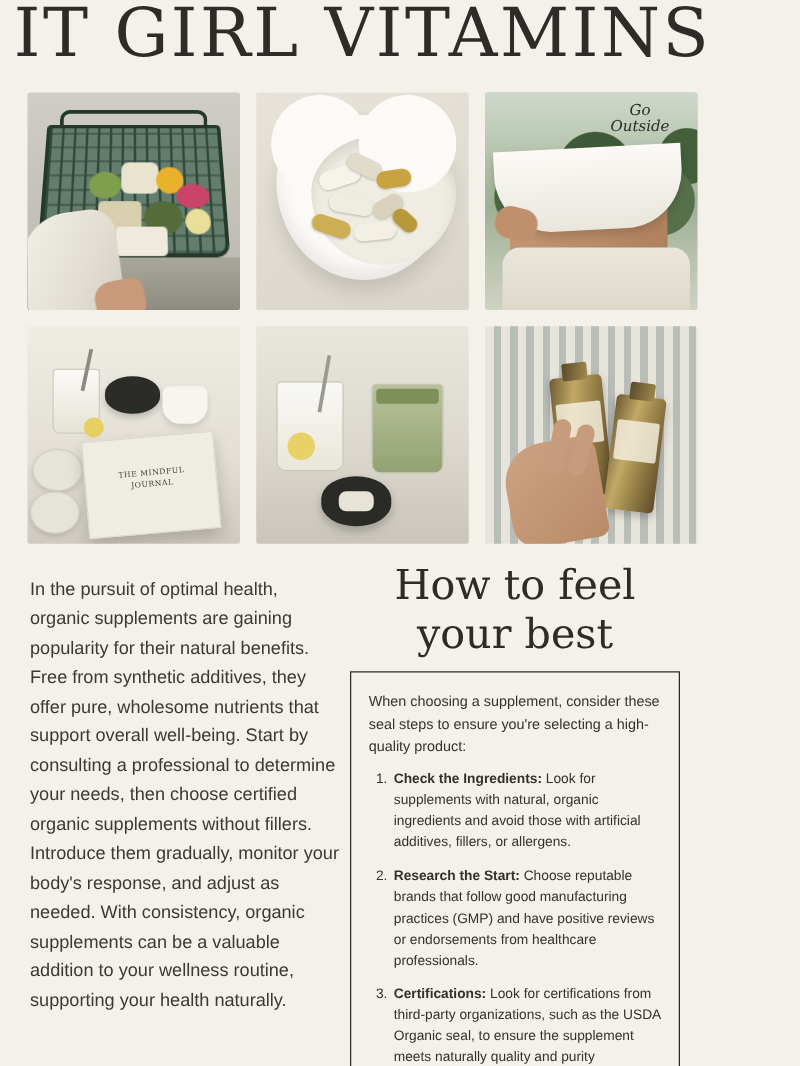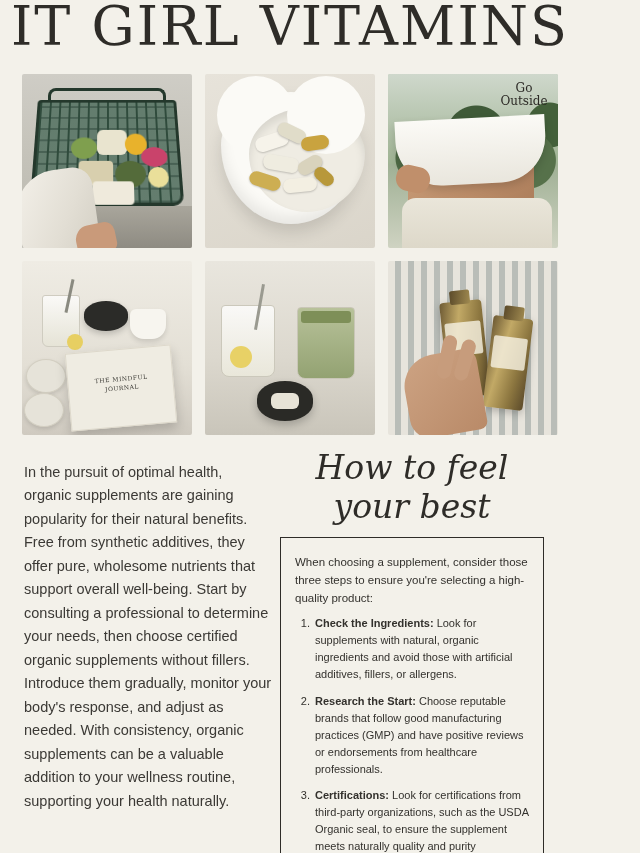--- a/index.html
+++ b/index.html
@@ -134,22 +134,22 @@
     border-radius: 30px 30px 0 0;
   }
   .t3 .shirt {
     position:absolute; left:8px; top:44px; width:150px; height:66px;
     background: linear-gradient(180deg,#fbfaf6,#e9e6dd);
     border-radius: 0 0 46px 46px;
     transform: rotate(-3deg);
     box-shadow: 0 4px 8px rgba(0,0,0,0.15);
   }
   .t3 .print {
-    position:absolute; left:108px; top:8px; width:56px; height:30px;
-    font-family:"DejaVu Serif", serif; font-size:12px; 
+    position:absolute; left:96px; top:8px; width:56px; height:30px;
+    font-family:"DejaVu Serif", serif; font-size:12px; font-style:italic;
     color:#2c2a26; line-height:1.1; text-align:center;
   }
   .t3 .pants {
     position:absolute; left:14px; bottom:0; width:150px; height:50px;
     background: linear-gradient(180deg,#eae6da,#ddd8c9);
     border-radius: 14px 14px 0 0;
   }
   .t3 .hand2 {
     position:absolute; left:8px; top:92px; width:34px; height:26px;
     background:#c08f6b; border-radius:12px; transform:rotate(14deg);
@@ -255,21 +255,20 @@
   }
   .col-right { flex: 1 1 auto; }
   .howto {
     font-family:"DejaVu Serif", serif;
     font-size: 33px;
     line-height: 1.18;
     color: #2e2c28;
     text-align: center;
     margin: 0 0 10px 0;
     font-weight: 400;
-    font-style: italic;
   }
   .box {
     border: 1.6px solid #2e2c28;
     padding: 16px 14px 12px 12px;
     background: #f3f1ea;
   }
   .box-intro {
     font-size: 11.5px;
     line-height: 1.55;
     color: #33312d;
@@ -373,21 +372,21 @@
       <div class="fing f2"></div>
     </div>
   </div>
 
   <div class="lower">
     <div class="col-left">In the pursuit of optimal health, organic supplements are gaining popularity for their natural benefits. Free from synthetic additives, they offer pure, wholesome nutrients that support overall well-being. Start by consulting a professional to determine your needs, then choose certified organic supplements without fillers. Introduce them gradually, monitor your body's response, and adjust as needed. With consistency, organic supplements can be a valuable addition to your wellness routine, supporting your health naturally.</div>
 
     <div class="col-right">
       <div class="howto">How to feel your best</div>
       <div class="box">
-        <p class="box-intro">When choosing a supplement, consider those three steps to ensure you're selecting a high-quality product:</p>
+        <p class="box-intro">When choosing a supplement, consider these seal steps to ensure you're selecting a high-quality product:</p>
         <ol class="steps">
           <li>
             <b>Check the Ingredients:</b><span> Look for supplements with natural, organic ingredients and avoid those with artificial additives, fillers, or allergens.</span>
           </li>
           <li>
             <b>Research the Start:</b><span> Choose reputable brands that follow good manufacturing practices (GMP) and have positive reviews or endorsements from healthcare professionals.</span>
           </li>
           <li>
             <b>Certifications:</b><span> Look for certifications from third-party organizations, such as the USDA Organic seal, to ensure the supplement meets naturally quality and purity standards.</span>
           </li>

